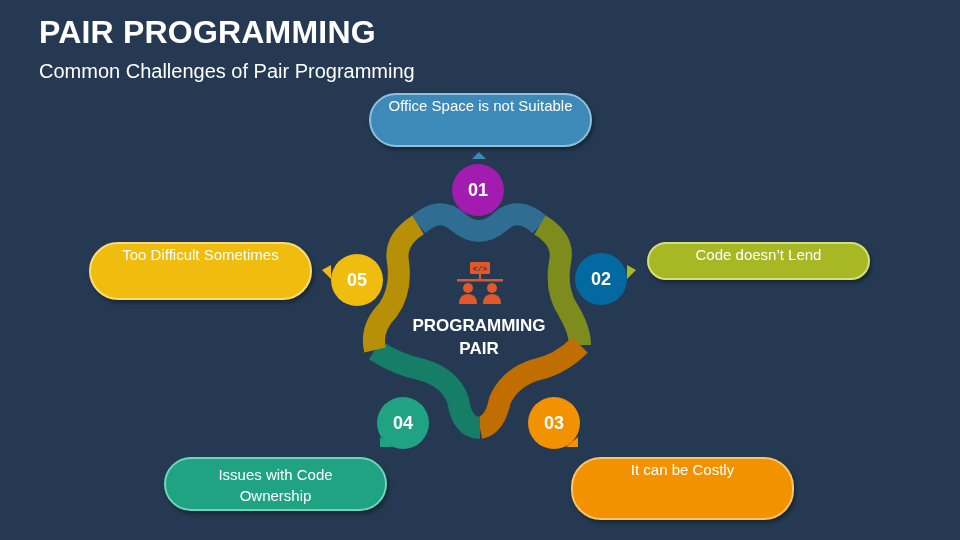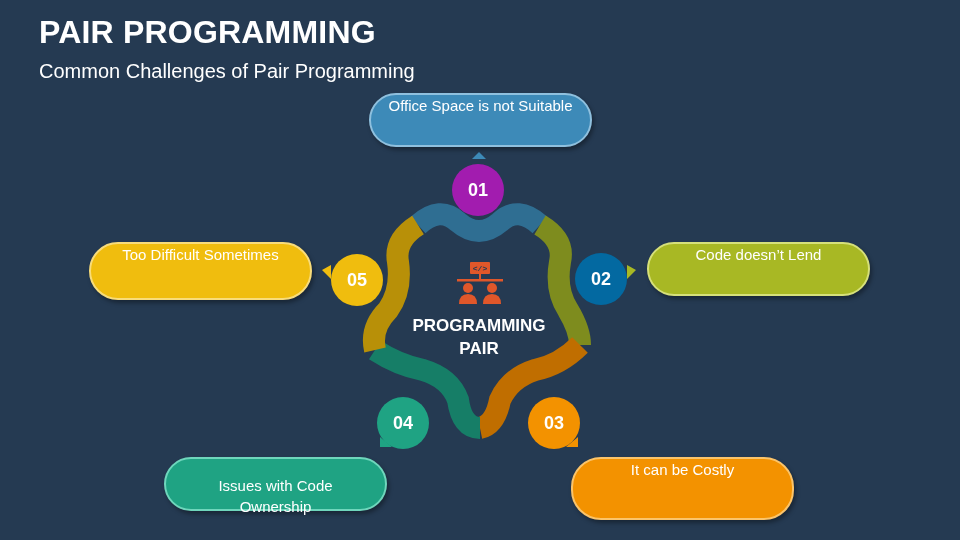--- a/index.html
+++ b/index.html
@@ -46,27 +46,27 @@
 
 <div class="num" style="left:452px; top:164px; background:#a21caf;">01</div>
 <div class="num" style="left:575px; top:253px; background:#0369a1;">02</div>
 <div class="num" style="left:528px; top:397px; background:#f39200;">03</div>
 <div class="num" style="left:377px; top:397px; background:#1fa383;">04</div>
 <div class="num" style="left:331px; top:254px; background:#f0bd0e;">05</div>
 
 <div class="pill" style="left:369px; top:93px; width:223px; height:54px; background:#3d8ab8; border:2px solid #8fc0de;">
   <span>Office Space is not Suitable</span>
 </div>
-<div class="pill" style="left:647px; top:242px; width:223px; height:54px; background:#a8b824; border:2px solid #d6e07a;">
+<div class="pill" style="left:647px; top:242px; width:223px; height:38px; background:#a8b824; border:2px solid #d6e07a;">
   <span>Code doesn’t Lend</span>
 </div>
 <div class="pill" style="left:571px; top:457px; width:223px; height:63px; background:#f39200; border:2px solid #fbc46a;">
   <span>It can be Costly</span>
 </div>
-<div class="pill" style="left:164px; top:457px; width:223px; height:54px; background:#1fa383; border:2px solid #6fd6bc; padding:16px 40px;">
+<div class="pill" style="left:164px; top:457px; width:223px; height:54px; background:#1fa383; border:2px solid #6fd6bc; padding:5px 40px;">
   <span>Issues with Code Ownership</span>
 </div>
 <div class="pill" style="left:89px; top:242px; width:223px; height:58px; background:#f0bd0e; border:2px solid #f8dc7a;">
   <span>Too Difficult Sometimes</span>
 </div>
 
 <svg class="icon" width="50" height="48" viewBox="0 0 50 48">
   <g fill="#e0572a">
     <rect x="15" y="2" width="20" height="12" rx="1"></rect>
     <rect x="24" y="14" width="2" height="5"></rect>

